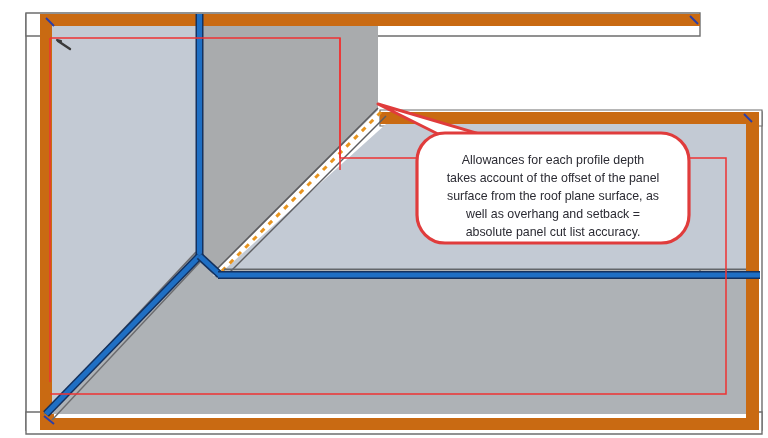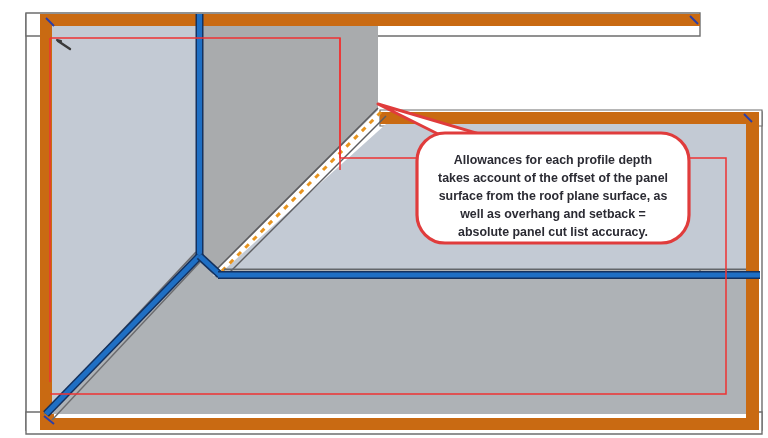--- a/index.html
+++ b/index.html
@@ -3,21 +3,21 @@
 <meta charset="utf-8">
 <style>
   html,body{margin:0;padding:0;}
   body{
     width:768px;height:438px;
     background:#ffffff;
     font-family:"Liberation Sans", sans-serif;
     overflow:hidden;
     position:relative;
   }
-  #stage{position:absolute;inset:0;width:648px;height:438px;font-weight:bold;}
+  #stage{position:absolute;inset:0;width:648px;height:438px;}
   svg{display:block;}
   .calloutText{
     font-family:"Liberation Sans", sans-serif;
     font-size:12.4px;
     fill:#2b2b33;
   }
 </style>
 </head>
 <body>
 

